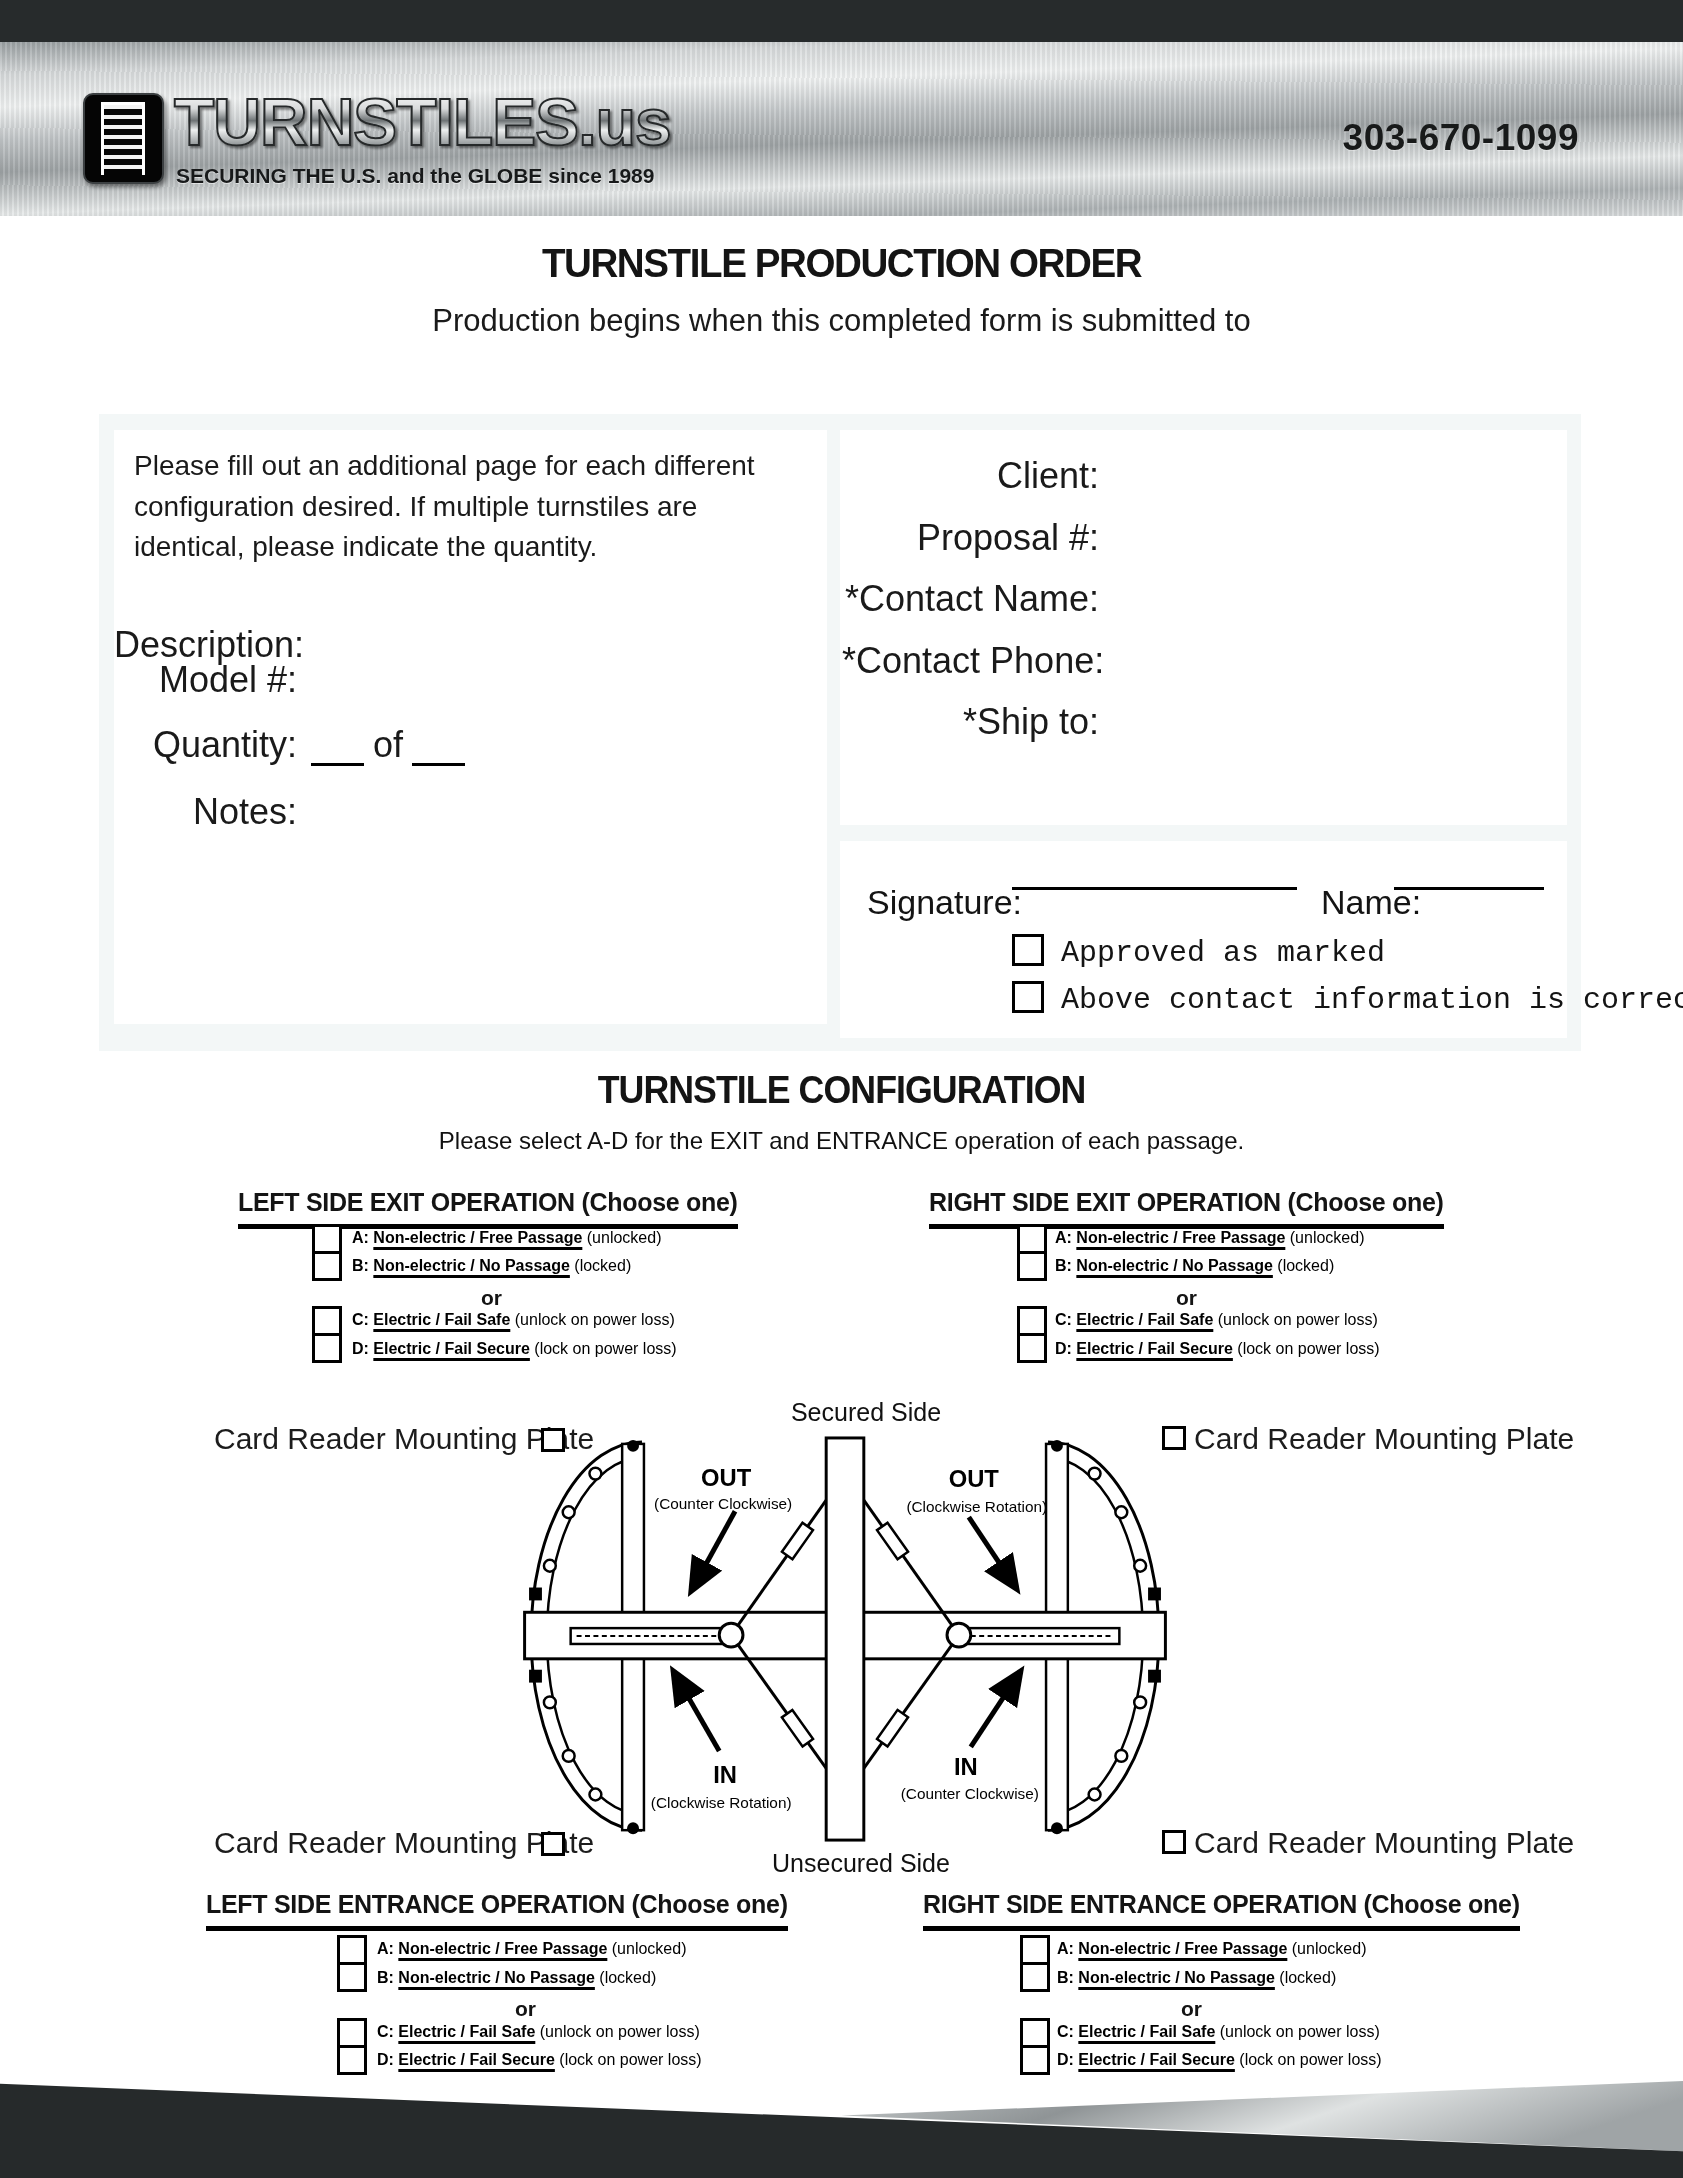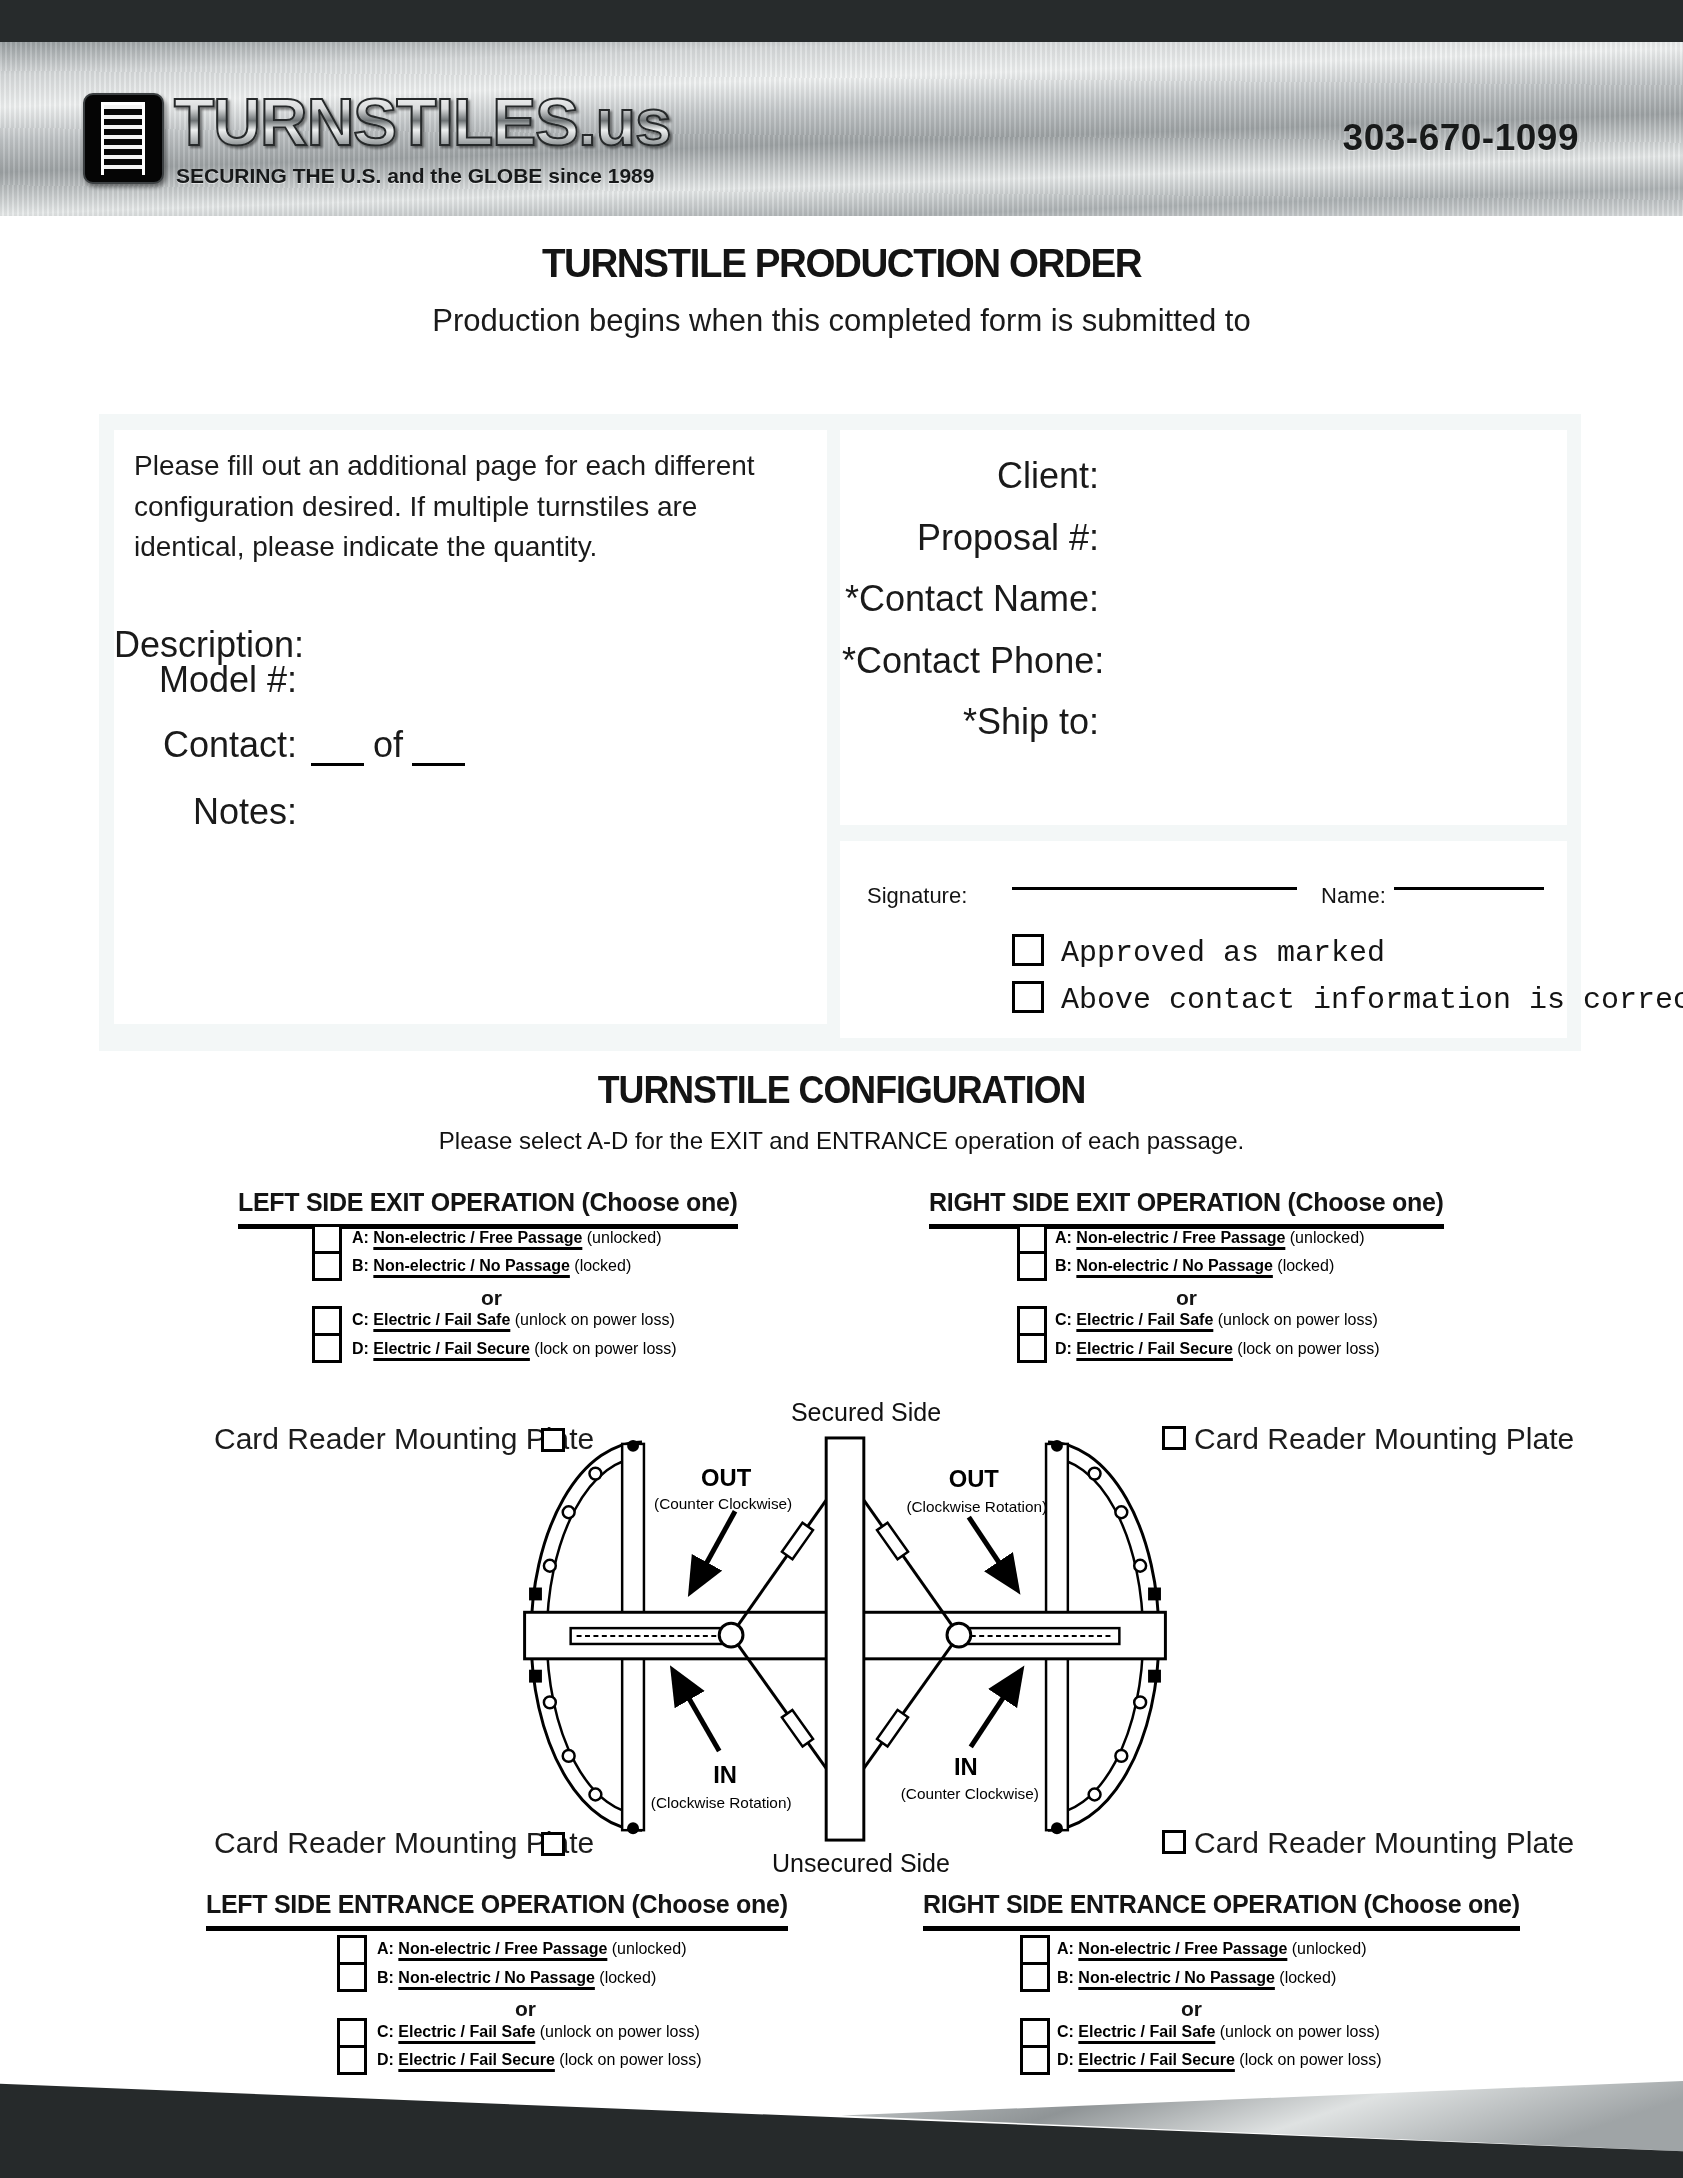--- a/index.html
+++ b/index.html
@@ -61,21 +61,21 @@
   .white-box { position:absolute; background:#ffffff; }
 
   .instructions { position:absolute; left:134px; top:446px; width:639px; font-size:28px; line-height:1.45; color:#1a1a1a; }
 
   .fld-label { position:absolute; left:114px; width:183px; text-align:right; font-size:36px; color:#1a1a1a; white-space:nowrap; }
   .blank { display:inline-block; width:53px; height:38px; border-bottom:3.5px solid #000; margin:0 9px; vertical-align:bottom; }
   .qty-line { position:absolute; left:302px; top:724px; font-size:36px; color:#1a1a1a; }
 
   .client-label { position:absolute; left:842px; width:257px; text-align:right; font-size:36px; color:#1a1a1a; white-space:nowrap; }
 
-  .sig-label { position:absolute; font-size:22px; color:#141414; white-space:nowrap; }
+  .sig-label { position:absolute; font-size:34px; color:#141414; white-space:nowrap; }
   .sig-line  { position:absolute; border-bottom:3.5px solid #000; }
   .appr-box  { position:absolute; width:32px; height:32px; border:3px solid #000; background:#fff; }
   .appr-label{ position:absolute; font-size:30px; color:#141414; white-space:nowrap;font-family:Liberation Mono, monospace; }
 
   
   .cfg-title { position:absolute; left:0; top:1069px; width:1683px; text-align:center;
                font-size:38px; font-weight:700; letter-spacing:-1px; transform:scaleX(.94); }
   .cfg-sub   { position:absolute; left:0; top:1127px; width:1683px; text-align:center; font-size:24px; color:#111; }
 
   .sec-h { position:absolute; font-size:25px; font-weight:700; white-space:nowrap;
@@ -117,21 +117,21 @@
 
   <div class="outer-panel"></div>
   <div class="white-box" style="left:114px; top:430px; width:713px; height:594px;"></div>
   <div class="white-box" style="left:840px; top:430px; width:727px; height:395px;"></div>
   <div class="white-box" style="left:840px; top:841px; width:727px; height:197px;"></div>
 
   <div class="instructions">Please fill out an additional page for each different configuration desired. If multiple turnstiles are identical, please indicate the quantity.</div>
 
   <div class="fld-label" style="top:592px;margin-top:32px;">Description:</div>
   <div class="fld-label" style="top:659px;">Model #:</div>
-  <div class="fld-label" style="top:724px;">Contact:</div>
+  <div class="fld-label" style="top:724px;">Quantity:</div>
   <div class="qty-line">
     <span class="blank"></span><span>of</span><span class="blank"></span>
   </div>
   <div class="fld-label" style="top:791px;">Notes:</div>
 
   <div class="client-label" style="top:455px;">Client:</div>
   <div class="client-label" style="top:517px;">Proposal #:</div>
   <div class="client-label" style="top:578px;">*Contact Name:</div>
   <div class="client-label" style="top:640px;">*Contact Phone:</div>
   <div class="client-label" style="top:701px;">*Ship to:</div>

